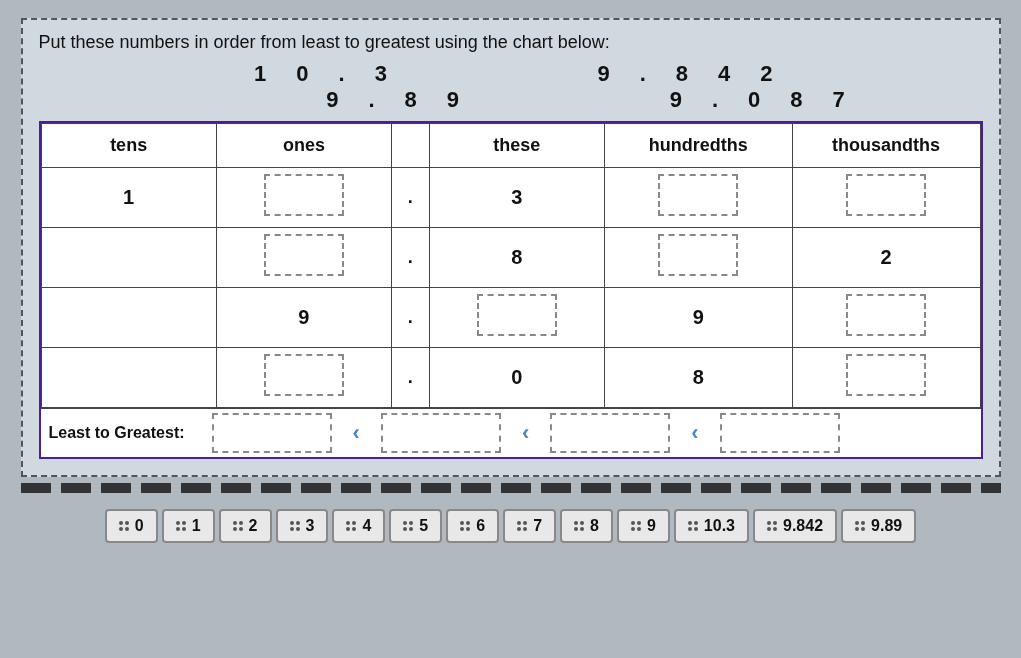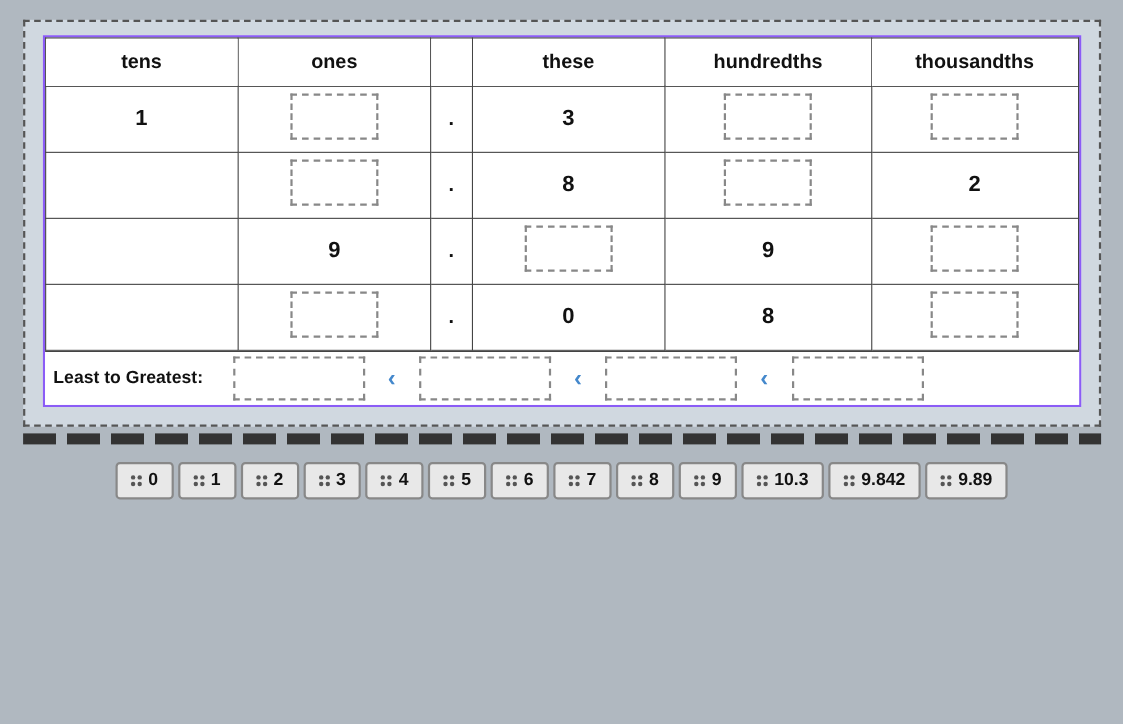--- a/index.html
+++ b/index.html
@@ -36,21 +36,21 @@
       text-align: center;
       font-size: 22px;
       font-weight: bold;
       color: #111;
       margin-bottom: 8px;
       letter-spacing: 30px;
       padding-left: 180px;
     }
 
     .chart-wrapper {
-      border: 2px solid #8b5cf6;
+      border: 2px solid #4c1d95;
       background: white;
       width: 100%;
     }
 
     table {
       width: 100%;
       border-collapse: collapse;
     }
 
     table th, table td {
@@ -165,21 +165,31 @@
       height: 4px;
       background: #555;
       border-radius: 50%;
     }
   </style>
 </head>
 <body>
 
 <div class="main-container">
 
-
+  <div class="instruction">Put these numbers in order from least to greatest using the chart below:</div>
+
+  <div class="numbers-row">
+    <span>10.3</span>
+    &nbsp;&nbsp;&nbsp;
+    <span>9.842</span>
+    &nbsp;&nbsp;&nbsp;
+    <span>9.89</span>
+    &nbsp;&nbsp;&nbsp;
+    <span>9.087</span>
+  </div>
 
   <div class="chart-wrapper">
     <table>
       <thead>
         <tr>
           <th class="col-tens">tens</th>
           <th class="col-ones">ones</th>
           <th class="col-dot"></th>
           <th class="col-tenths">these</th>
           <th class="col-hundredths">hundredths</th>

